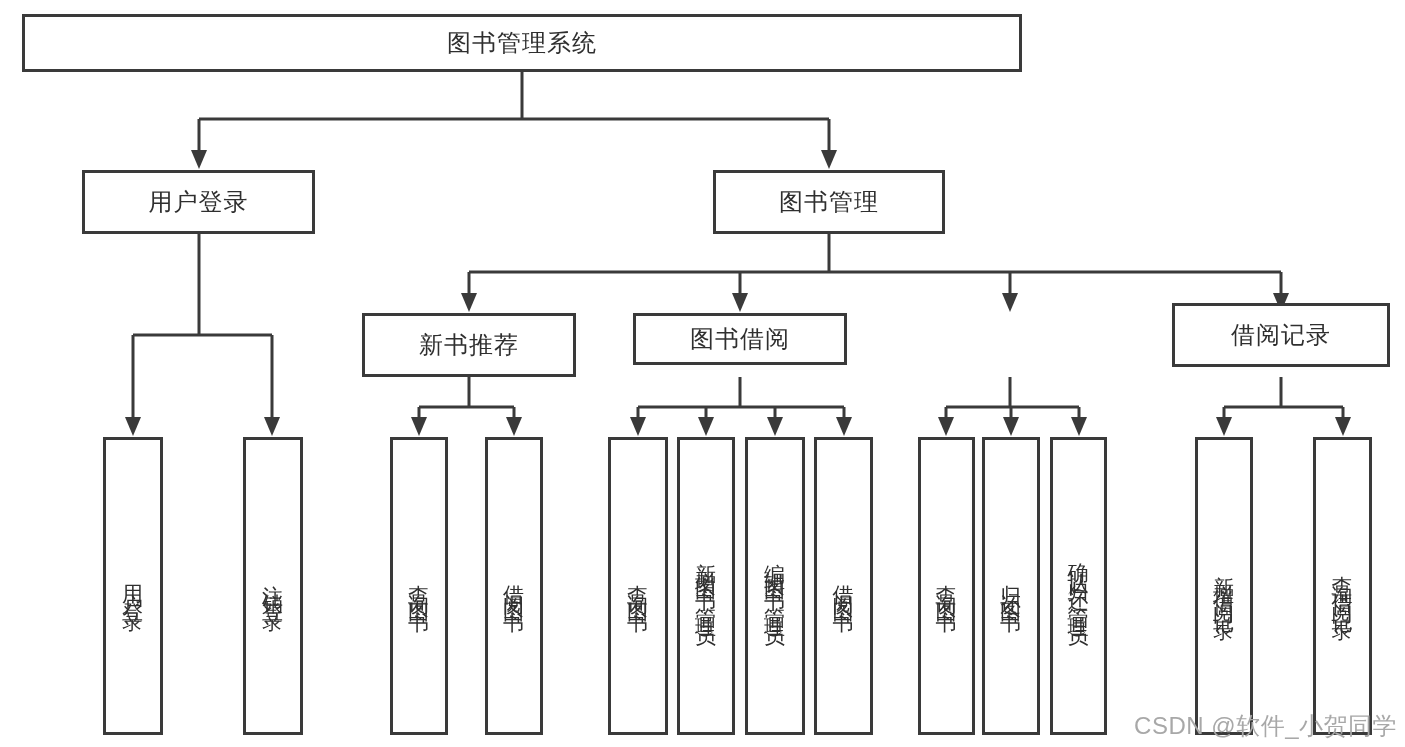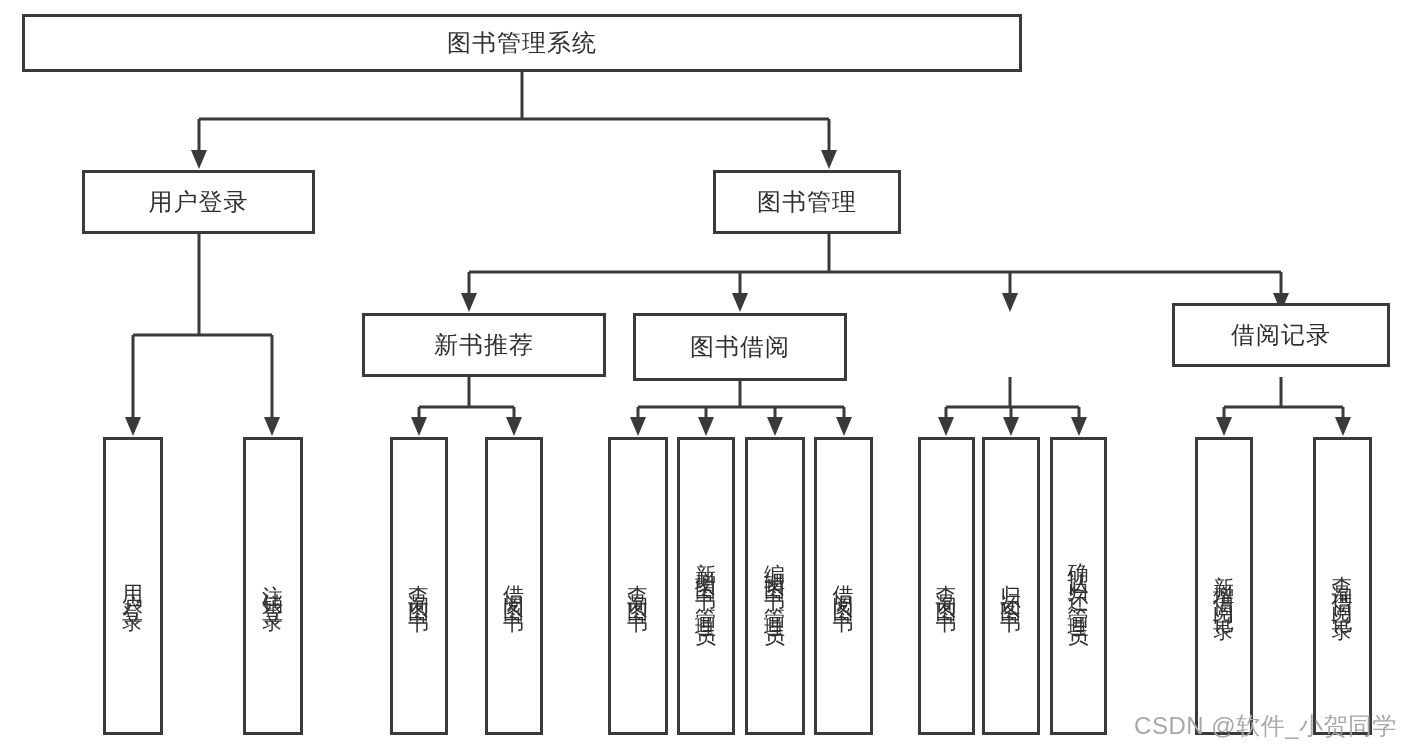--- a/index.html
+++ b/index.html
@@ -93,24 +93,24 @@
     <polygon class="arrow" points="1071,417 1087,417 1079,436"></polygon>
 
     <path class="conn" d="M1281 377 V407 M1224 407 H1343 M1224 407 V421 M1343 407 V421"></path>
     <polygon class="arrow" points="1216,417 1232,417 1224,436"></polygon>
     <polygon class="arrow" points="1335,417 1351,417 1343,436"></polygon>
   </svg>
 
   <div class="hbox" style="left:22px;top:14px;width:1000px;height:58px;">图书管理系统</div>
 
   <div class="hbox" style="left:82px;top:170px;width:233px;height:64px;">用户登录</div>
-  <div class="hbox" style="left:713px;top:170px;width:188px;height:64px;">图书管理</div>
+  <div class="hbox" style="left:713px;top:170px;width:232px;height:64px;">图书管理</div>
 
-  <div class="hbox" style="left:362px;top:313px;width:244px;height:64px;">新书推荐</div>
-  <div class="hbox" style="left:633px;top:313px;width:214px;height:68px;">图书借阅</div>
+  <div class="hbox" style="left:362px;top:313px;width:214px;height:64px;">新书推荐</div>
+  <div class="hbox" style="left:633px;top:313px;width:214px;height:52px;">图书借阅</div>
   <div class="hbox" style="left:1172px;top:303px;width:218px;height:64px;">借阅记录</div>
 
   <div class="vbox" style="left:103px;width:60px;">
     <span class="vtext">用户登录</span>
   </div>
   <div class="vbox" style="left:243px;width:60px;">
     <span class="vtext">注销登录</span>
   </div>
 
   <div class="vbox" style="left:390px;width:58px;">

